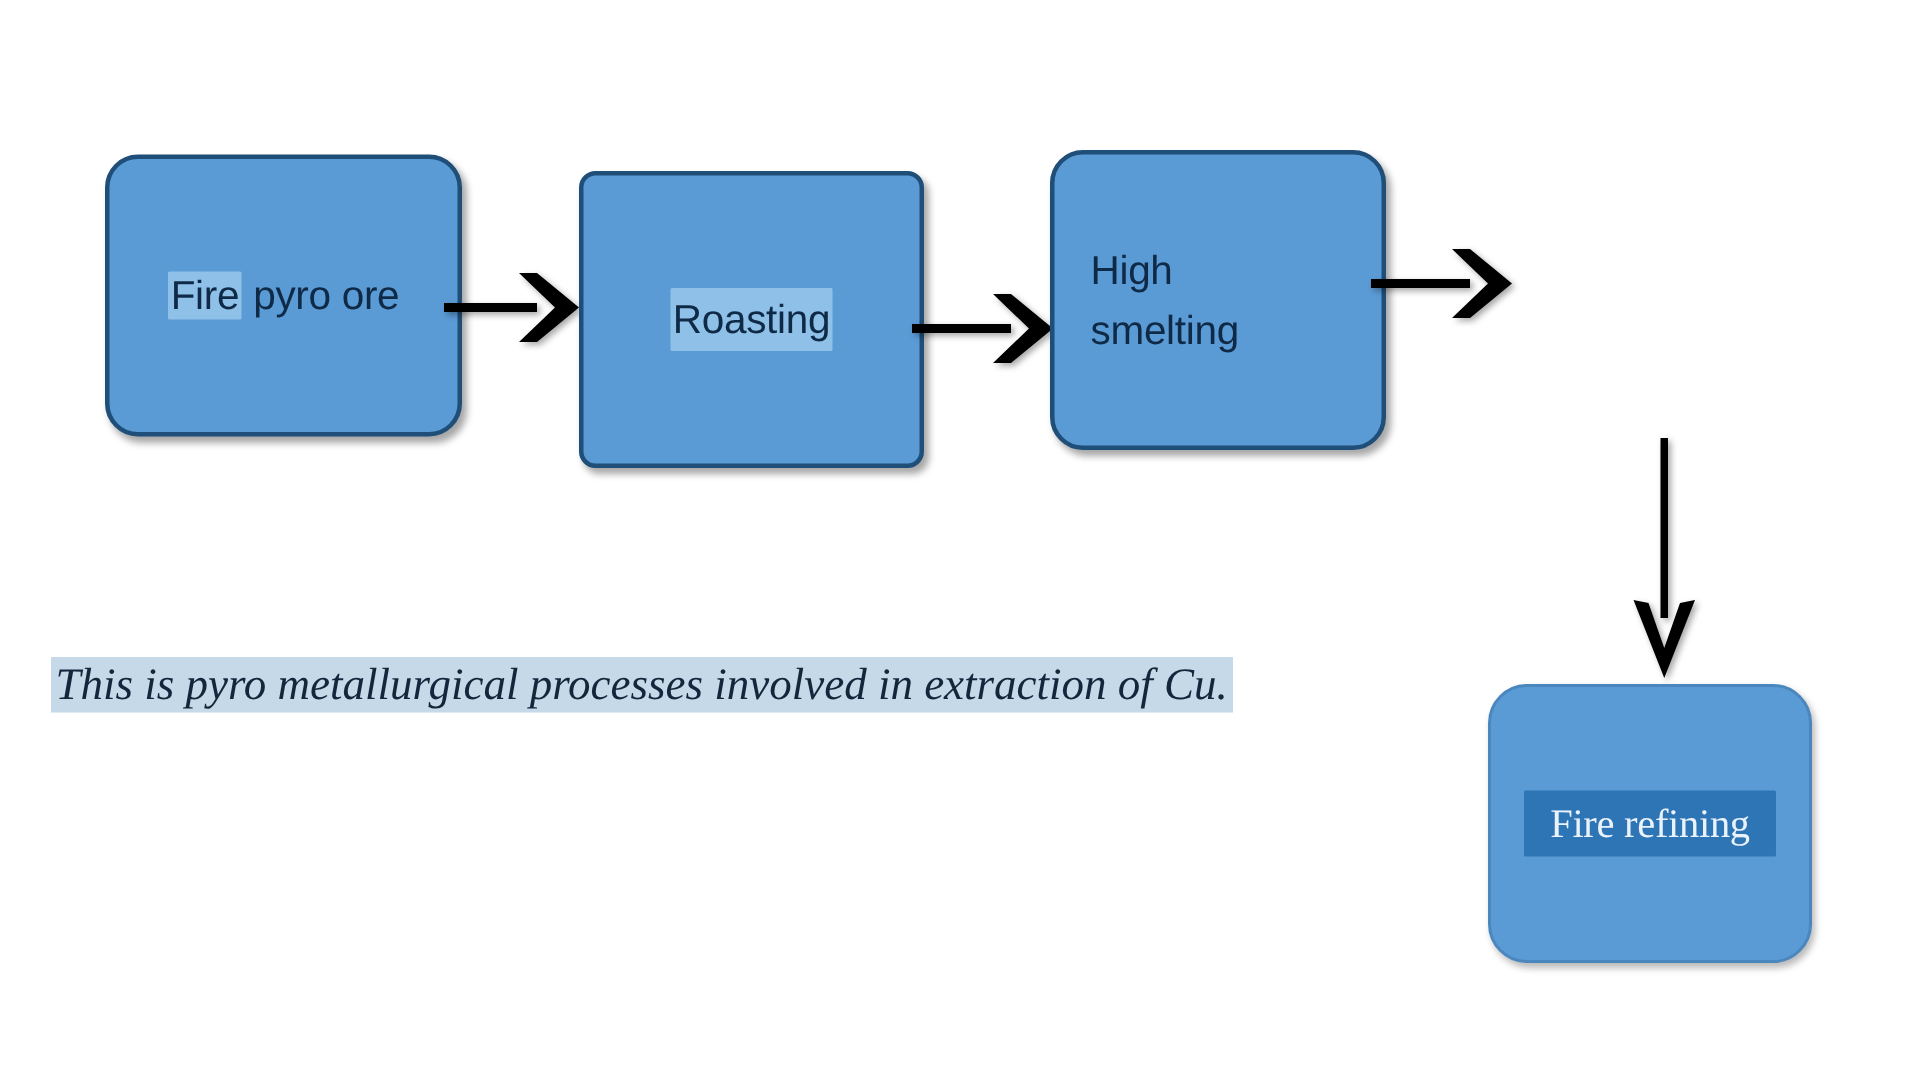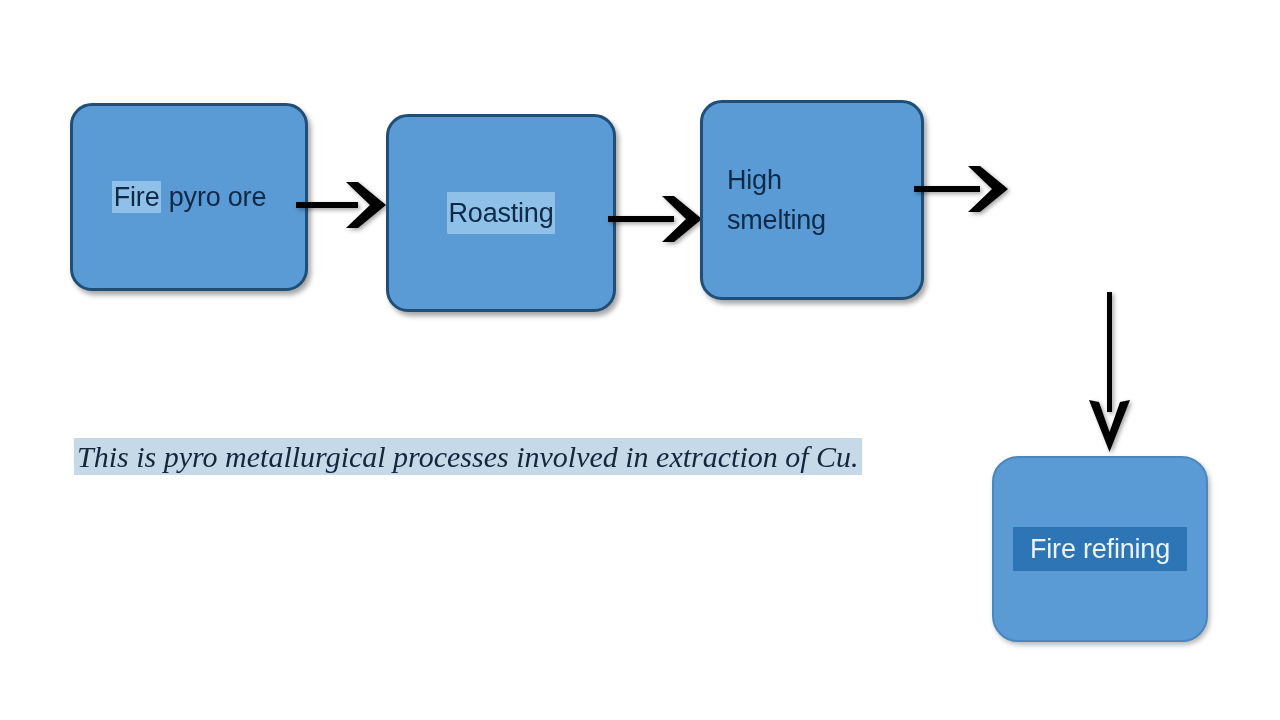--- a/index.html
+++ b/index.html
@@ -49,20 +49,21 @@
   .hl {
     background: #8FC0E8;
     padding: 1px 2px;
     border-radius: 1px;
   }
   .hl-dark {
     background: #2E75B6;
     color: #EAF3FB;
     padding: 2px 17px;
     border-radius: 1px;
+    font-family: Liberation Serif, serif;
   }
 
   .stack-line { display: block; }
 
   
   .arrow-h, .arrow-v {
     position: absolute;
     filter: drop-shadow(2px 2px 2px rgba(0,0,0,0.35));
   }
 
@@ -71,40 +72,39 @@
     position: absolute;
     font-family: "Liberation Serif", serif;
     font-style: italic;
     font-size: 30px;
     color: #12263c;
     white-space: nowrap;
   }
   #caption .cap-hl {
     background: #C5D9E8;
     padding: 2px 3px;
-    margin-left: 40px;
   }
 </style>
 </head>
 <body>
 
 <div id="canvas">
 
   <div class="box center" style="left:70px; top:103px; width:238px; height:188px;">
     <div>
       <span class="hl">Fire</span><span> pyro ore</span>
     </div>
   </div>
 
   <svg class="arrow-h" style="left:296px; top:178px;" width="96" height="56" viewBox="0 0 96 56">
     <path d="M0,24 L62,24 L62,30 L0,30 Z" fill="#000000"></path>
     <path d="M50,4 L62,4 L90,27 L62,50 L50,50 L74,27 Z" fill="#000000"></path>
   </svg>
 
-  <div class="box center" style="left:386px; top:114px; width:230px; height:198px;">
+  <div class="box center" style="left:386px; top:114px; width:230px; height:198px;border-radius:11px;">
     <span class="hl">Roasting</span>
   </div>
 
   <svg class="arrow-h" style="left:608px; top:192px;" width="100" height="56" viewBox="0 0 100 56">
     <path d="M0,24 L66,24 L66,30 L0,30 Z" fill="#000000"></path>
     <path d="M54,4 L66,4 L94,27 L66,50 L54,50 L78,27 Z" fill="#000000"></path>
   </svg>
 
   <div class="box leftal" style="left:700px; top:100px; width:224px; height:200px;">
     <div>

